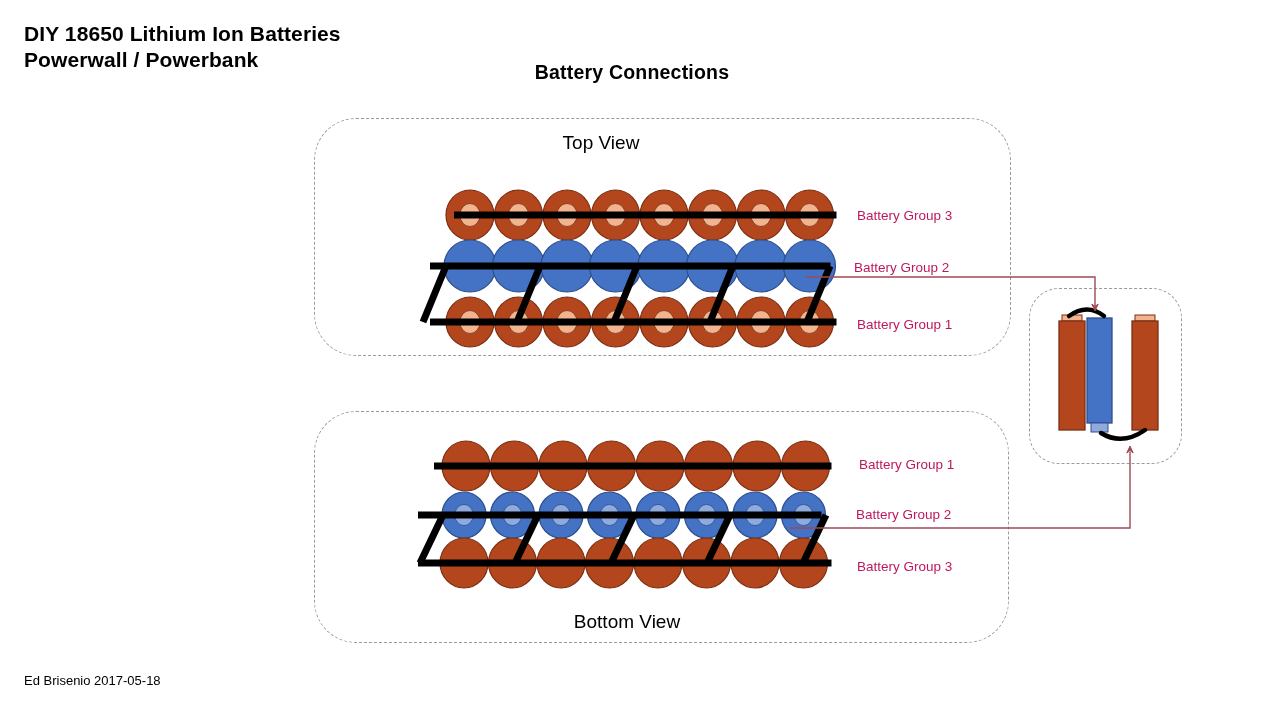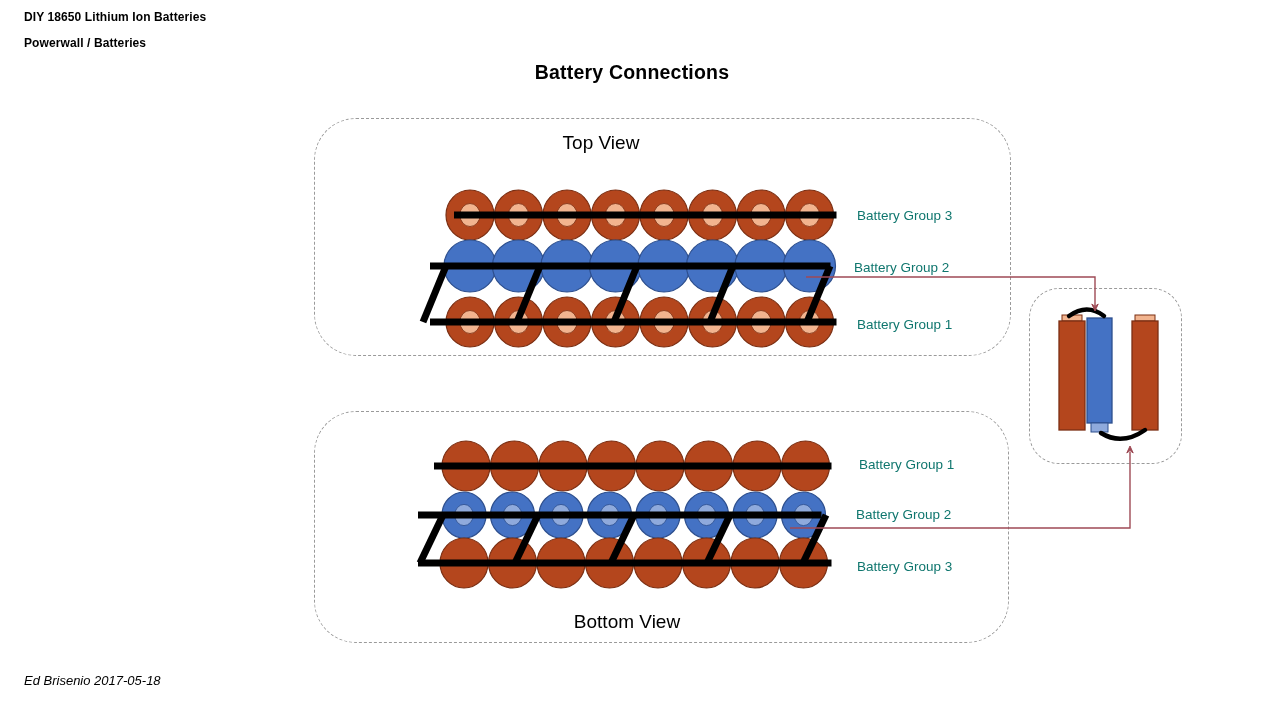--- a/index.html
+++ b/index.html
@@ -17,23 +17,23 @@
     width: 1280px;
     height: 720px;
     overflow: hidden;
     background: #ffffff;
   }
 
   
   #title-block {
     position: absolute;
     left: 24px;
-    top: 4px;
+    top: 21px;
     font-weight: bold;
-    font-size: 12px;
+    font-size: 21px;
     line-height: 26px;
     letter-spacing: 0.1px;
     white-space: nowrap;
   }
   #title-block div { white-space: nowrap; }
 
   #page-title {
     position: absolute;
     left: 0;
     top: 61px;
@@ -43,21 +43,20 @@
     font-size: 19.5px;
     letter-spacing: 0.2px;
     transform: translateX(-8px);
   }
 
   #footer-credit {
     position: absolute;
     left: 24px;
     top: 673px;
     font-size: 13px;
-    font-style: italic;
   }
 
   
   .view-panel {
     position: absolute;
     border: 1.4px dashed #9a9a9a;
     border-radius: 42px;
     box-sizing: border-box;
     background: transparent;
   }
@@ -78,41 +77,41 @@
     font-size: 19px;
     color: #000;
   }
   #caption-top-view { top: 132px; left: 0; width: 1280px; transform: translateX(-39px); }
   #caption-bottom-view { top: 611px; left: 0; width: 1280px; transform: translateX(-13px); }
 
   
   .group-label {
     position: absolute;
     font-size: 13.5px;
-    color: #0f766e;
+    color: #be185d;
     white-space: nowrap;
   }
 
   
   #art {
     position: absolute;
     left: 0; top: 0;
     width: 1280px;
     height: 720px;
     pointer-events: none;
   }
 </style>
 </head>
 <body>
 
 <div id="stage">
 
   <div id="title-block">
     <div>DIY 18650 Lithium Ion Batteries</div>
-    <div>Powerwall / Batteries</div>
+    <div>Powerwall / Powerbank</div>
   </div>
 
   <div id="page-title">Battery Connections</div>
 
   <div id="panel-top-view" class="view-panel"></div>
   <div id="panel-bottom-view" class="view-panel"></div>
   <div id="panel-side-view"></div>
 
   <div id="caption-top-view" class="view-caption">Top View</div>
   <div id="caption-bottom-view" class="view-caption">Bottom View</div>

